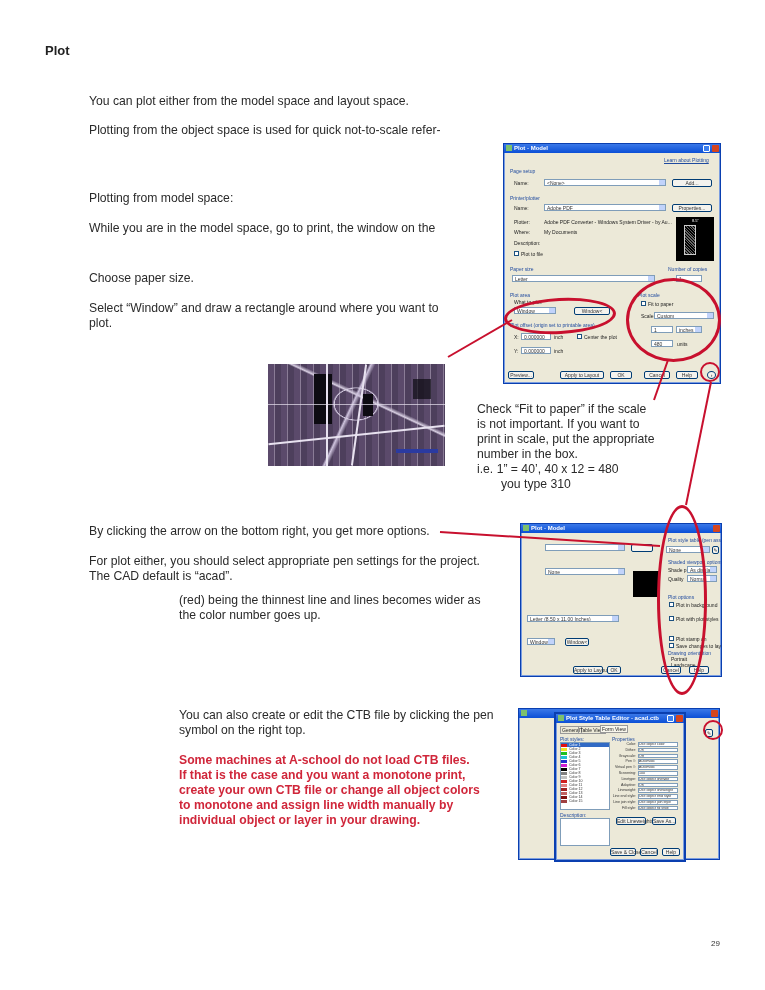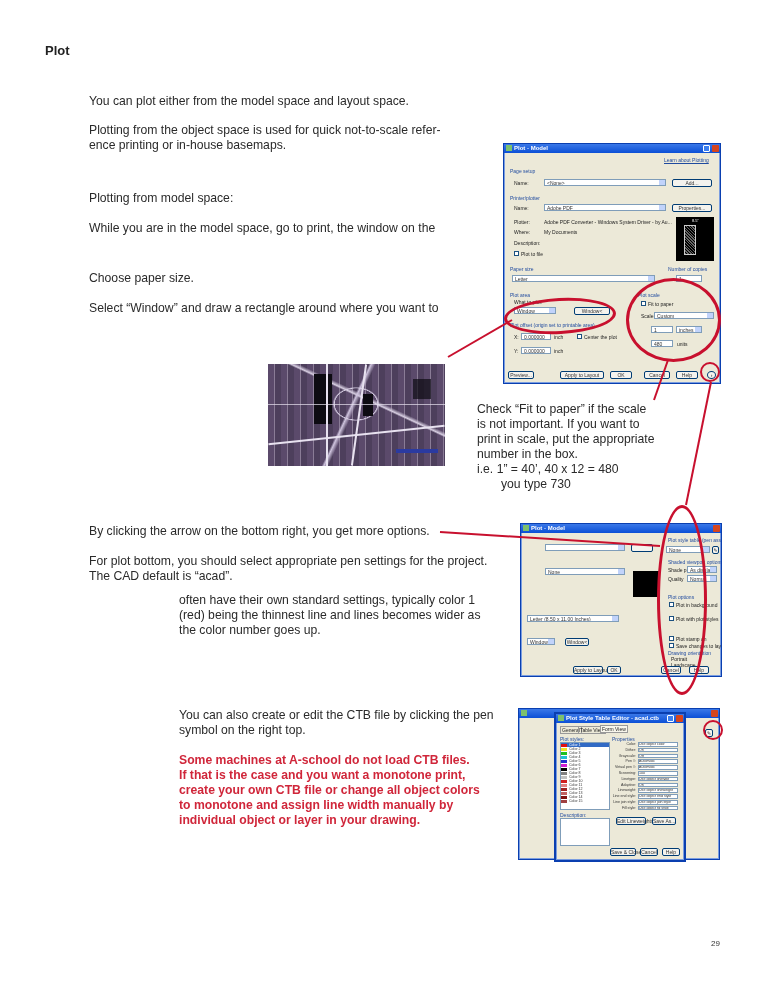--- a/index.html
+++ b/index.html
@@ -37,29 +37,29 @@
   svg{position:absolute;left:0;top:0;pointer-events:none;}
 </style>
 </head>
 <body>
 
 <div class="abs title">Plot</div>
 
 <div class="abs p" style="left:89px;top:94px;">You can plot either from the model space and layout space.</div>
 <div class="abs p" style="left:89px;top:123px;">
   <div>Plotting from the object space is used for quick not-to-scale refer-</div>
-  <div>ence printing or in-house basemaps.</div>
 </div>
 <div class="abs p" style="left:89px;top:191px;">Plotting from model space:</div>
 <div class="abs p" style="left:89px;top:221px;">
   <div>While you are in the model space, go to print, the window on the</div>
 </div>
 <div class="abs p" style="left:89px;top:271px;">Choose paper size.</div>
 <div class="abs p" style="left:89px;top:301px;">
   <div>Select “Window” and draw a rectangle around where you want to</div>
+  <div>plot.</div>
 </div>
 
 <div class="abs dlg" style="left:503px;top:143px;width:216px;height:239px;">
   <div class="tb">
     <span class="ic"></span>
     <span>Plot - Model</span>
     <span class="q"></span>
     <span class="x"></span>
   </div>
   <div class="txt" style="left:160px;top:13px;color:#1f4a9f;text-decoration:underline;">Learn about Plotting</div>
@@ -130,30 +130,29 @@
   <div class="ln" style="left:0;top:40px;width:177px;height:1px;opacity:.7"></div>
   <div class="bar"></div>
 </div>
 
 <div class="abs p" style="left:477px;top:402px;line-height:15px;">
   <div>Check “Fit to paper” if the scale</div>
   <div>is not important. If you want to</div>
   <div>print in scale, put the appropriate</div>
   <div>number in the box.</div>
   <div>i.e. 1” = 40’, 40 x 12 = 480</div>
-  <div style="padding-left:24px;">you type 730</div>
+  <div style="padding-left:24px;">you type 310</div>
 </div>
 
 <div class="abs p" style="left:89px;top:524px;">By clicking the arrow on the bottom right, you get more options.</div>
 <div class="abs p" style="left:89px;top:554px;">
-  <div>For plot bottom, you should select appropriate pen settings for the project.</div>
+  <div>For plot either, you should select appropriate pen settings for the project.</div>
   <div>The CAD default is “acad”.</div>
 </div>
 <div class="abs p" style="left:179px;top:593px;">
-  <div>often have their own standard settings, typically color 1</div>
   <div>(red) being the thinnest line and lines becomes wider as</div>
   <div>the color number goes up.</div>
 </div>
 
 <div class="abs dlg" style="left:520px;top:523px;width:200px;height:152px;">
   <div class="tb"><span class="ic"></span><span>Plot - Model</span><span class="x"></span></div>
   <div class="inp" style="left:24px;top:20px;width:80px;">
       <span class="dd"></span>
     </div>
   <div class="btn" style="left:110px;top:20px;width:22px;"></div>

